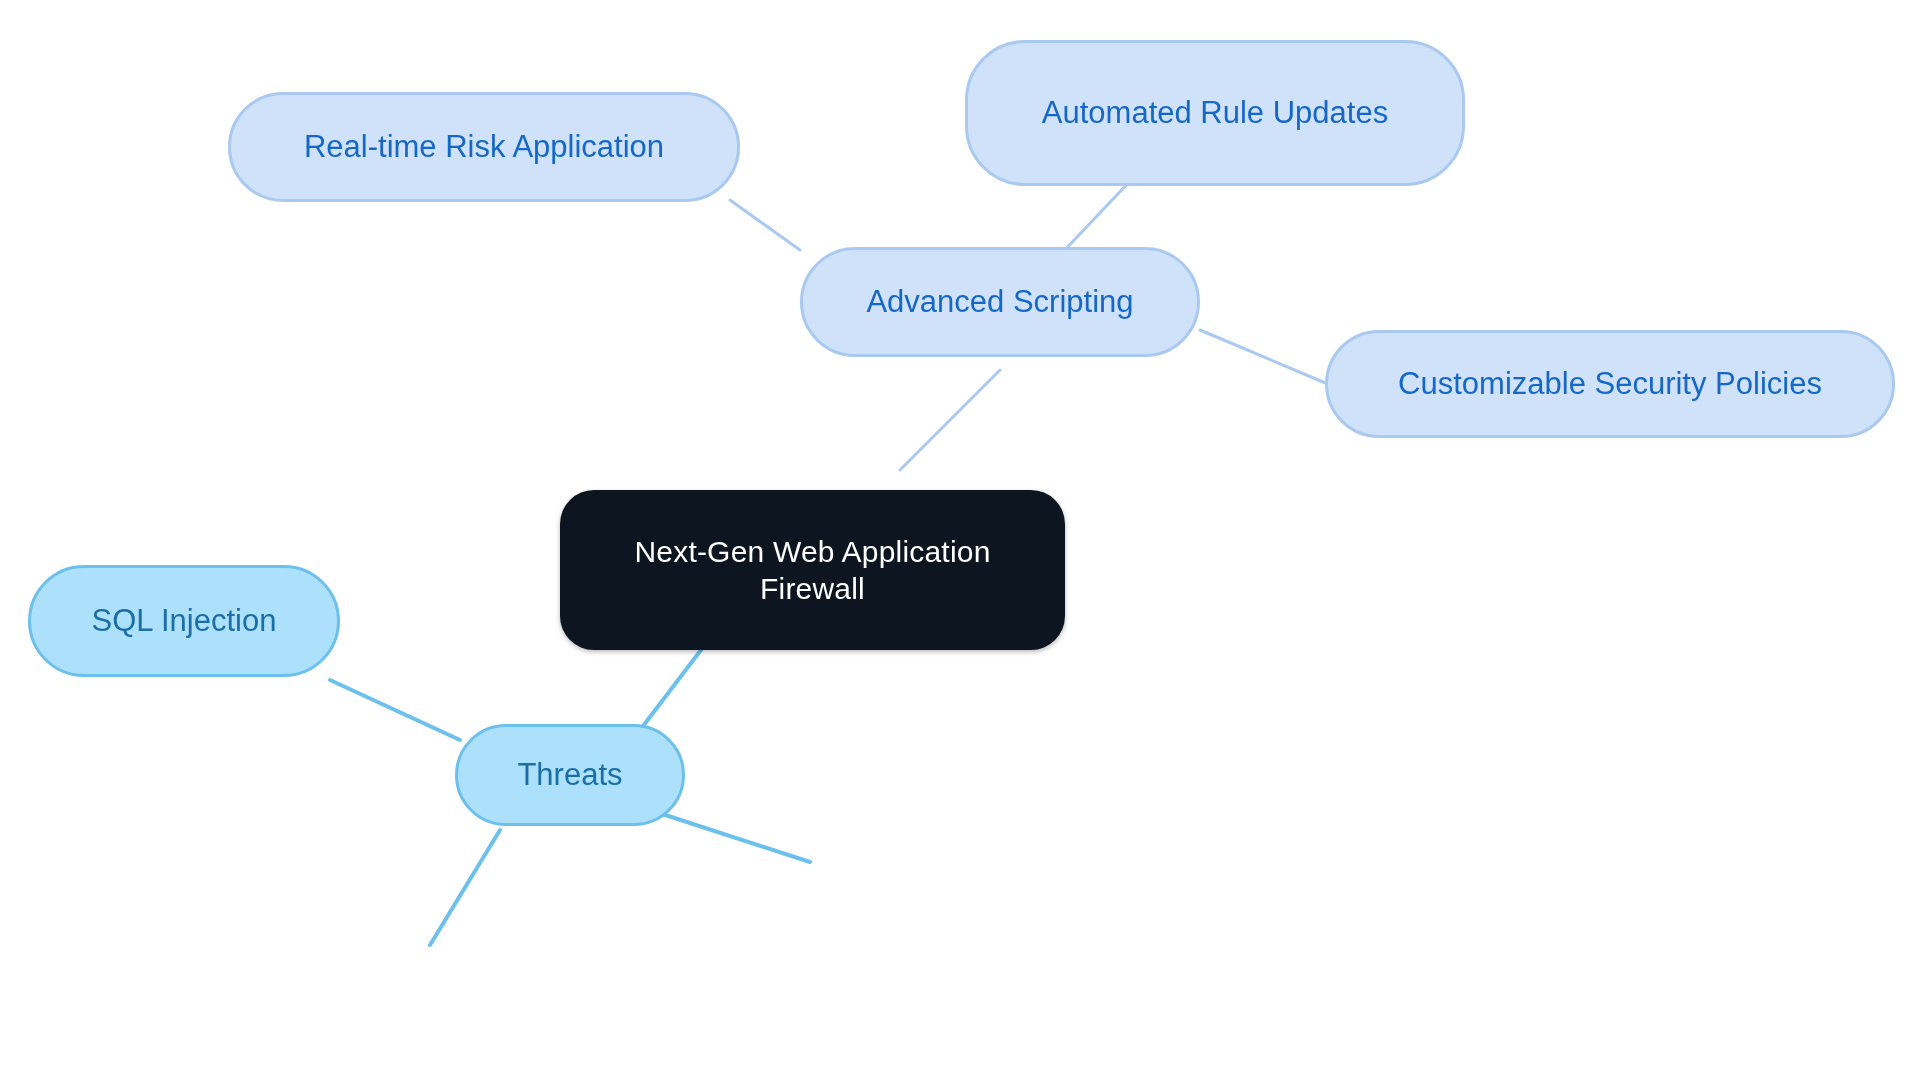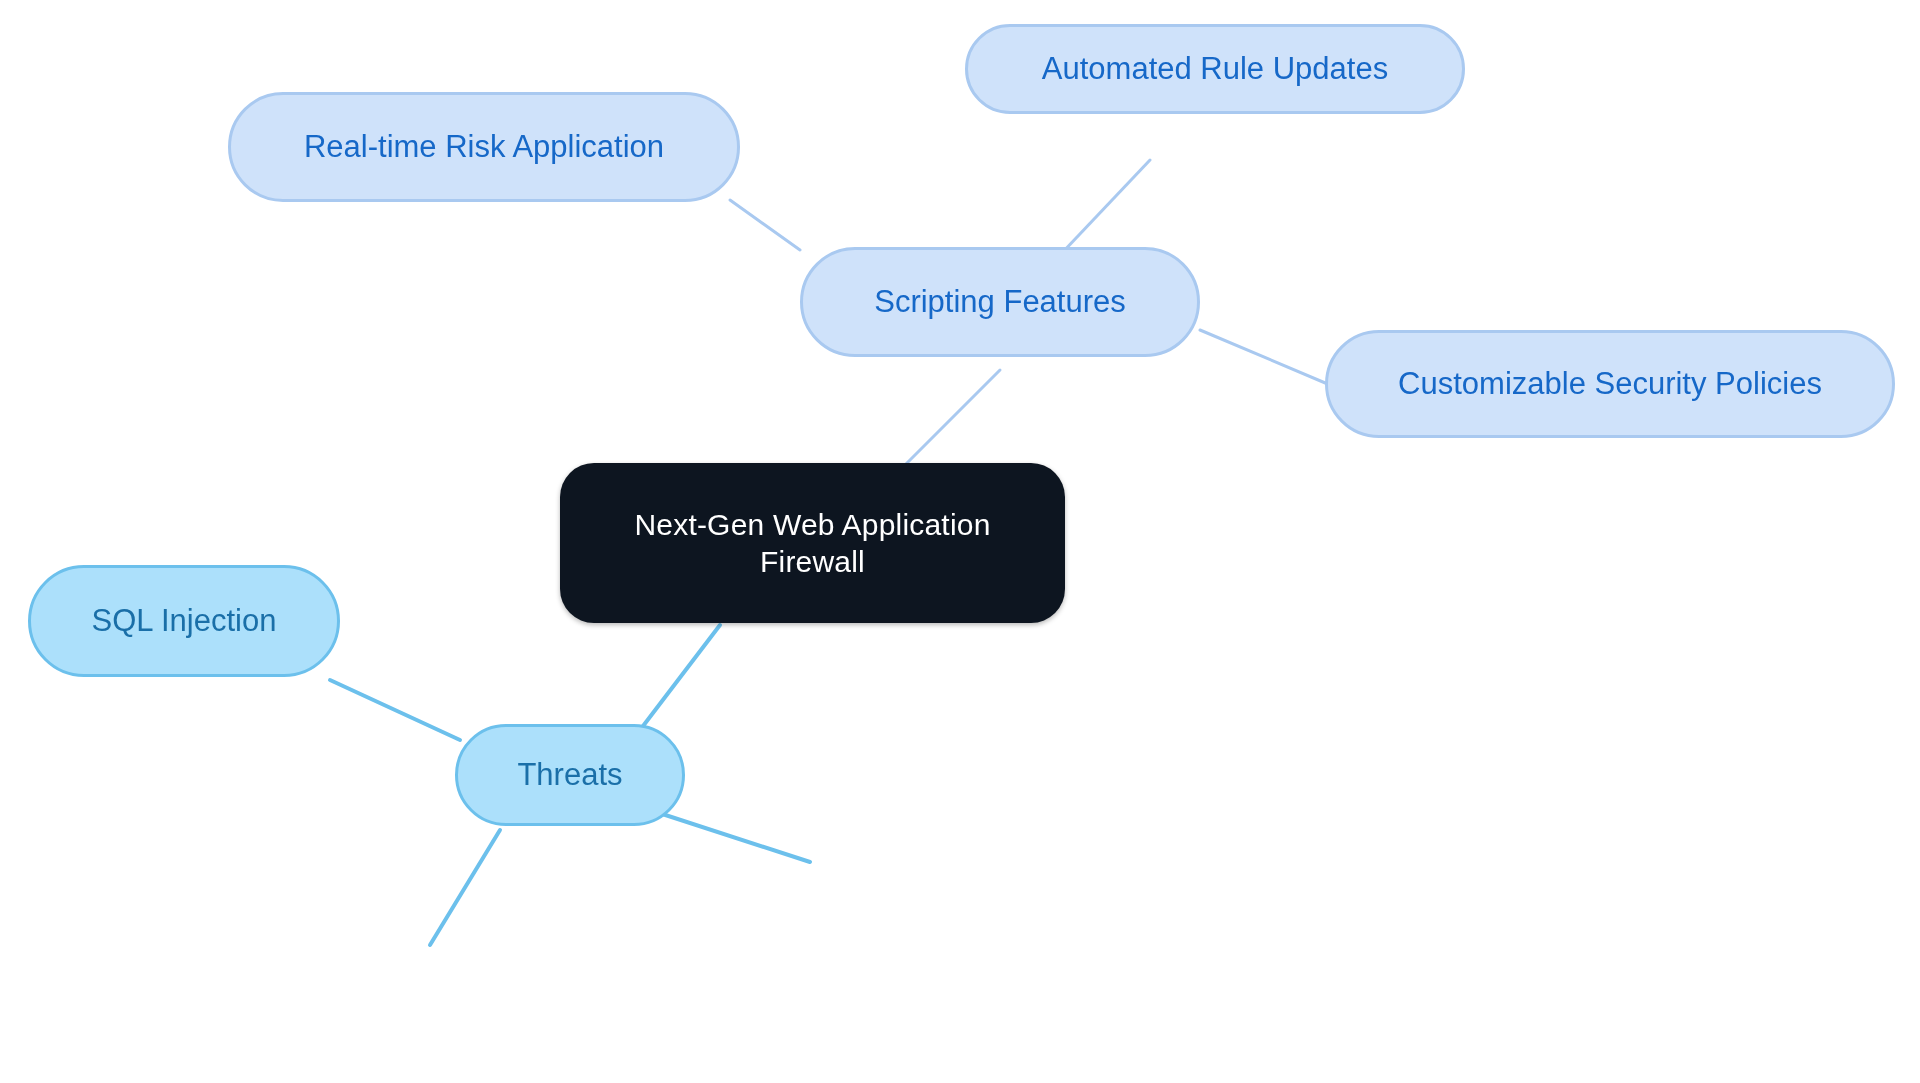--- a/index.html
+++ b/index.html
@@ -73,28 +73,28 @@
     <line x1="800" y1="250" x2="730" y2="200" stroke="#a9c9f0" stroke-width="3" stroke-linecap="round"></line>
     <line x1="1060" y1="255" x2="1150" y2="160" stroke="#a9c9f0" stroke-width="3" stroke-linecap="round"></line>
     <line x1="1200" y1="330" x2="1330" y2="385" stroke="#a9c9f0" stroke-width="3" stroke-linecap="round"></line>
 
     <line x1="720" y1="625" x2="640" y2="730" stroke="#6cc0ec" stroke-width="4" stroke-linecap="round"></line>
     <line x1="460" y1="740" x2="330" y2="680" stroke="#6cc0ec" stroke-width="4" stroke-linecap="round"></line>
     <line x1="500" y1="830" x2="430" y2="945" stroke="#6cc0ec" stroke-width="4" stroke-linecap="round"></line>
     <line x1="650" y1="810" x2="810" y2="862" stroke="#6cc0ec" stroke-width="4" stroke-linecap="round"></line>
   </svg>
 
-  <div class="node node-root" style="left:560px; top:463px; width:505px; height:160px;">Next-Gen Web Application
+  <div class="node node-root" style="left:560px; top:490px; width:505px; height:160px;">Next-Gen Web Application
 Firewall</div>
 
-  <div class="node node-branch-a" style="left:800px; top:247px; width:400px; height:110px;">Scripting Features</div>
+  <div class="node node-branch-a" style="left:800px; top:247px; width:400px; height:110px;">Advanced Scripting</div>
 
   <div class="node node-branch-a" style="left:228px; top:92px; width:512px; height:110px;">Real-time Risk Application</div>
 
-  <div class="node node-branch-a" style="left:965px; top:24px; width:500px; height:90px;">Automated Rule Updates</div>
+  <div class="node node-branch-a" style="left:965px; top:40px; width:500px; height:146px;">Automated Rule Updates</div>
 
   <div class="node node-branch-a" style="left:1325px; top:330px; width:570px; height:108px;">Customizable Security Policies</div>
 
   <div class="node node-branch-t" style="left:28px; top:565px; width:312px; height:112px;">SQL Injection</div>
 
   <div class="node node-branch-t" style="left:455px; top:724px; width:230px; height:102px;">Threats</div>
 
 
 
 </div>

